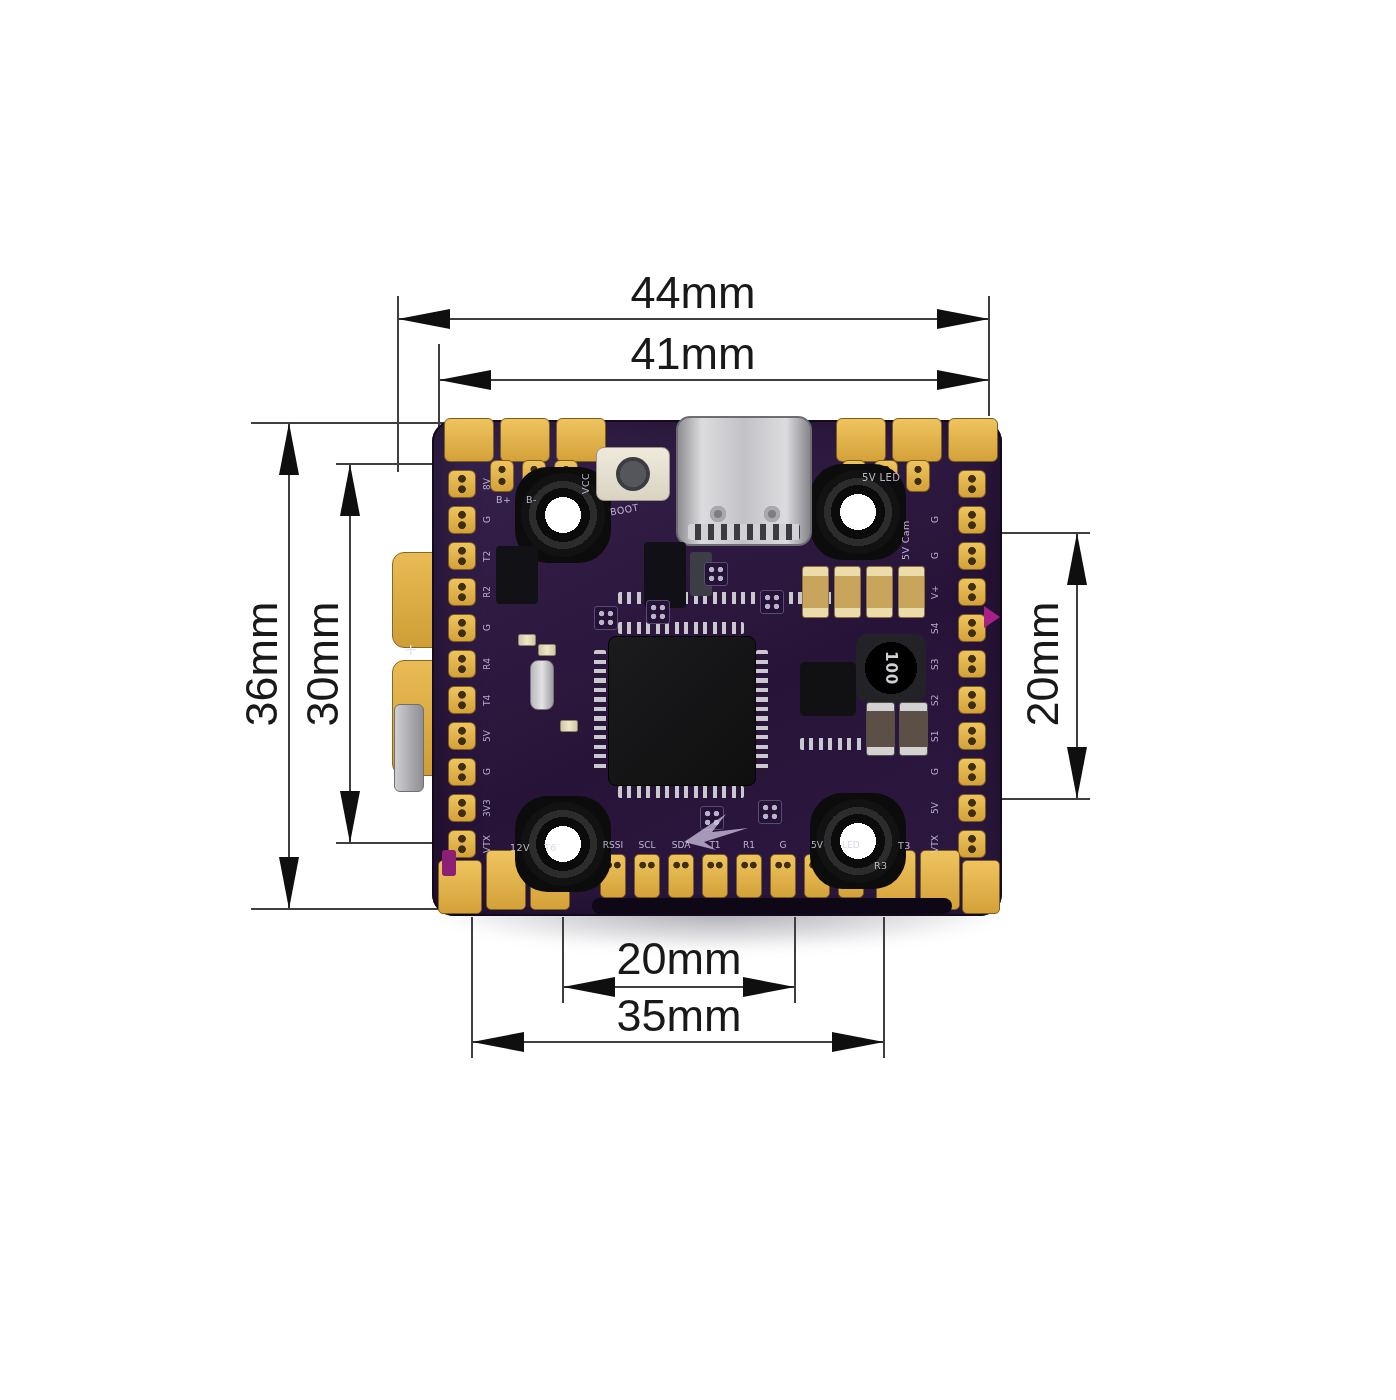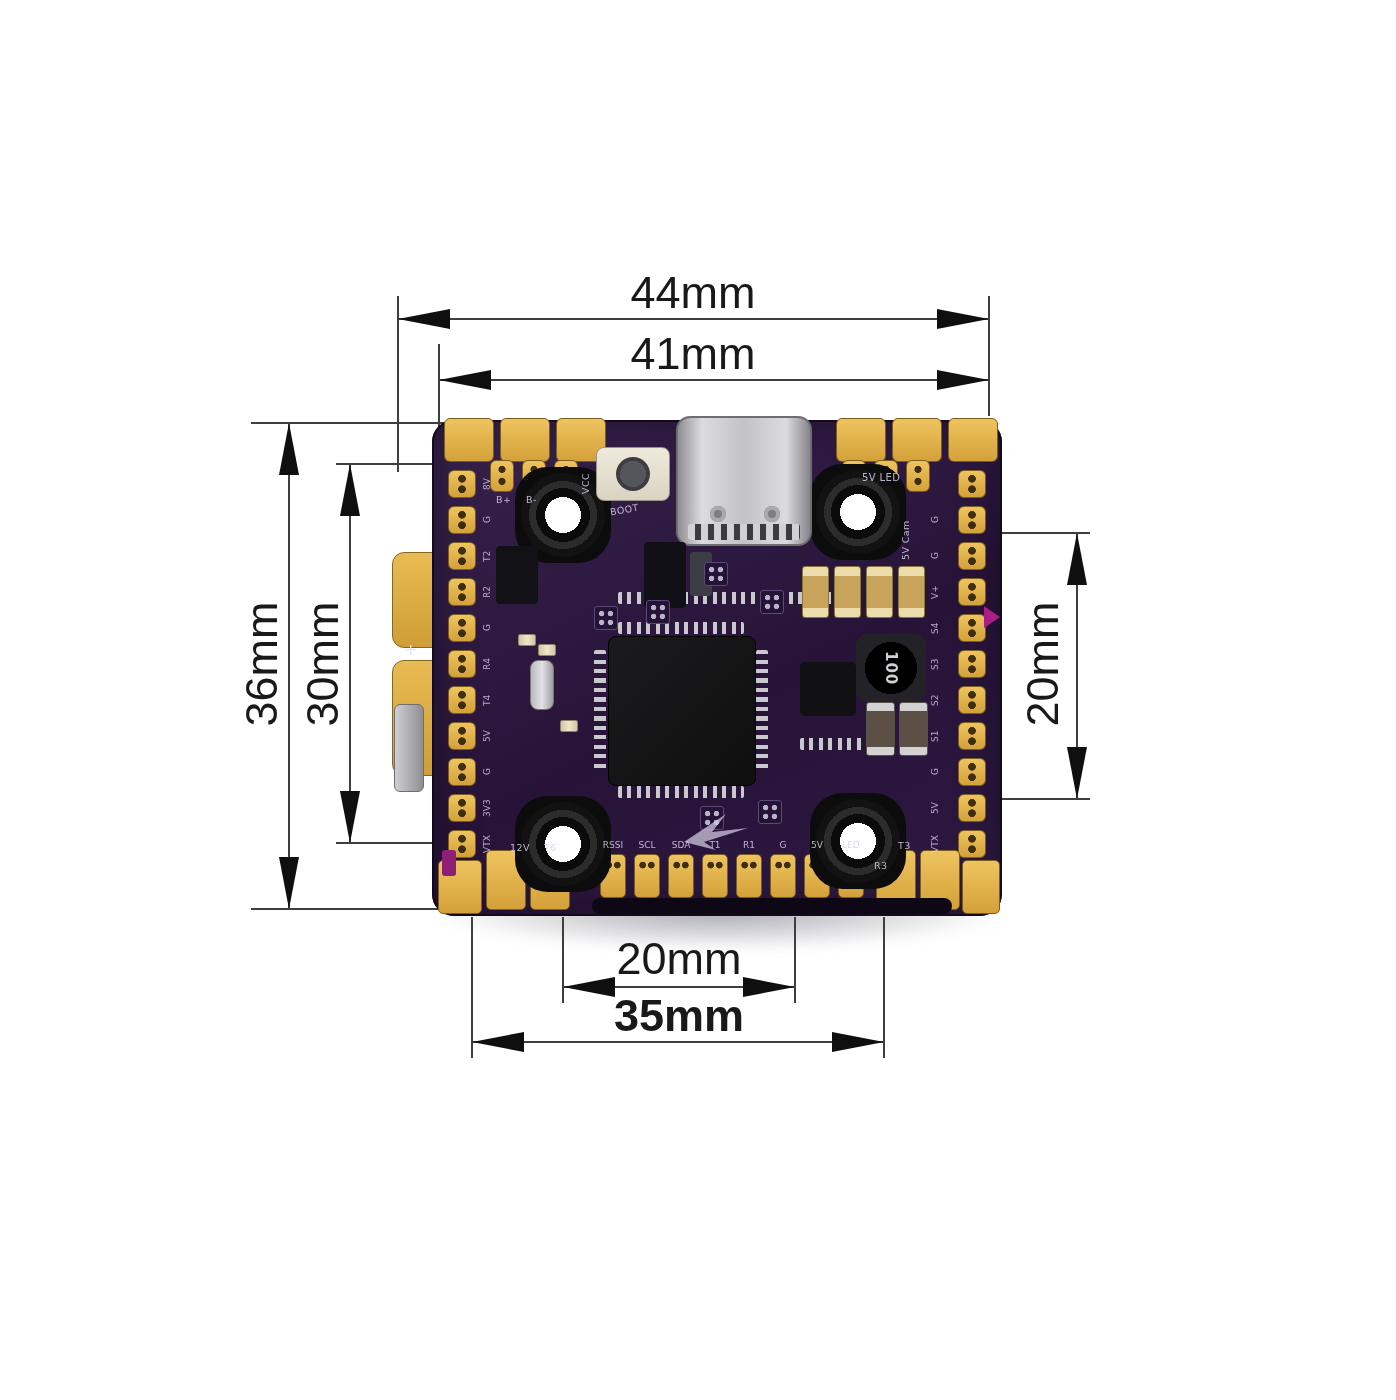--- a/index.html
+++ b/index.html
@@ -170,21 +170,21 @@
       <polygon points="884,1042 832,1032 832,1052"></polygon>
     </g>
   </svg>
 
   <div class="dim-label" style="left:623px;top:270px;">44mm</div>
   <div class="dim-label" style="left:623px;top:331px;">41mm</div>
   <div class="dim-label v" style="left:192px;top:641px;">36mm</div>
   <div class="dim-label v" style="left:253px;top:641px;">30mm</div>
   <div class="dim-label v" style="left:973px;top:641px;">20mm</div>
   <div class="dim-label" style="left:609px;top:936px;">20mm</div>
-  <div class="dim-label" style="left:609px;top:993px;font-weight:bold;">35mm</div>
+  <div class="dim-label" style="left:609px;top:993px;">35mm</div>
 
   <div class="tab" style="left:392px;top:552px;width:48px;height:96px;"></div>
   <div class="tab" style="left:392px;top:660px;width:48px;height:116px;"></div>
   <div class="tab-metal" style="left:394px;top:704px;width:30px;height:88px;"></div>
   <div class="silk" style="left:404px;top:640px;font-size:16px;color:#e8e2f2;z-index:5;">+</div>
 
   <div class="board">
 
     <div class="pads-row toprow" style="left:12px;top:-2px;">
       <i class="pad pad-top-big"></i>

